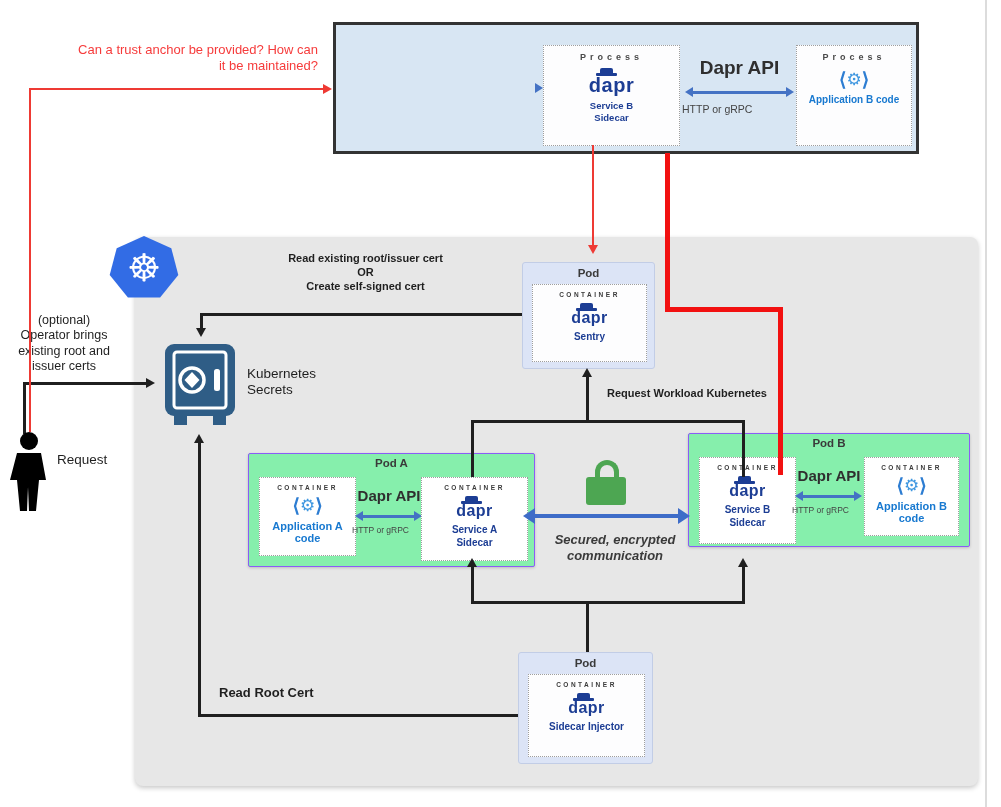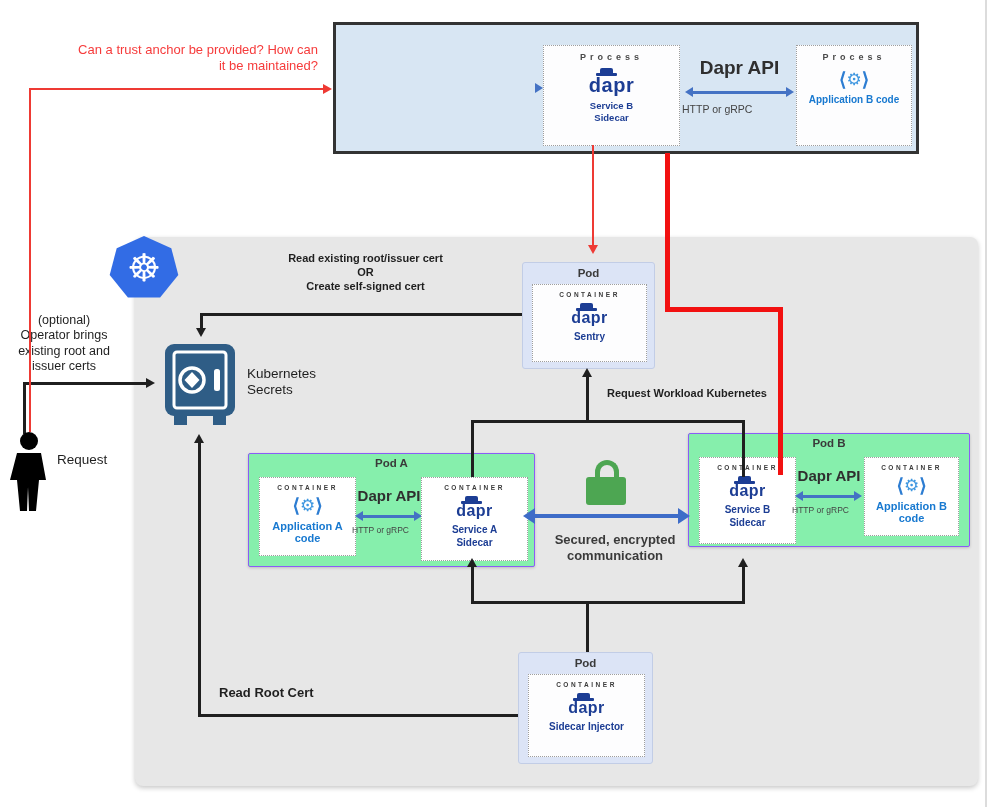--- a/index.html
+++ b/index.html
@@ -169,21 +169,21 @@
       <span class="code-icon" style="margin-top:5px;"><span class="cb">⟨</span><span class="gear">⚙</span><span class="cb">⟩</span></span>
       <div class="app-label">Application B code</div>
     </div>
   </div>
 
   <div class="lock">
     <div class="shackle"></div>
     <div class="body"></div>
   </div>
   <div class="dbl big" style="left:530px; top:514px; width:153px;"></div>
-  <div class="flabel pre" style="left:535px; top:532px; width:160px; text-align:center; font-size:13px; font-weight:600; color:#3a3a3a;">Secured, encrypted
+  <div class="flabel pre" style="left:535px; top:532px; width:160px; text-align:center; font-size:13px; font-weight:600; color:#3a3a3a;font-style:italic;">Secured, encrypted
 communication</div>
 
   <div style="position:absolute; left:162px; top:341px; z-index:6;">
     <svg width="76" height="86" viewBox="0 0 76 86">
       <rect x="3" y="3" width="70" height="72" rx="9" fill="#2f5d86"></rect>
       <rect x="12" y="11" width="52" height="56" rx="3" fill="none" stroke="#ffffff" stroke-width="3"></rect>
       <circle cx="30" cy="39" r="12" fill="none" stroke="#ffffff" stroke-width="3.5"></circle>
       <path d="M30 31 L37.5 39 L30 47 L22.5 39 Z" fill="#ffffff"></path>
       <rect x="52" y="28" width="6" height="22" rx="2.5" fill="#ffffff"></rect>
       <rect x="12" y="75" width="13" height="9" fill="#2f5d86"></rect>

